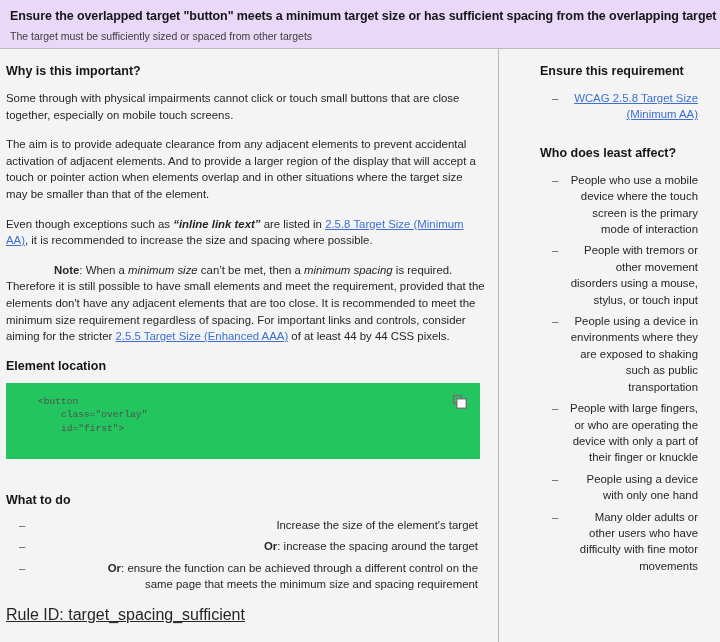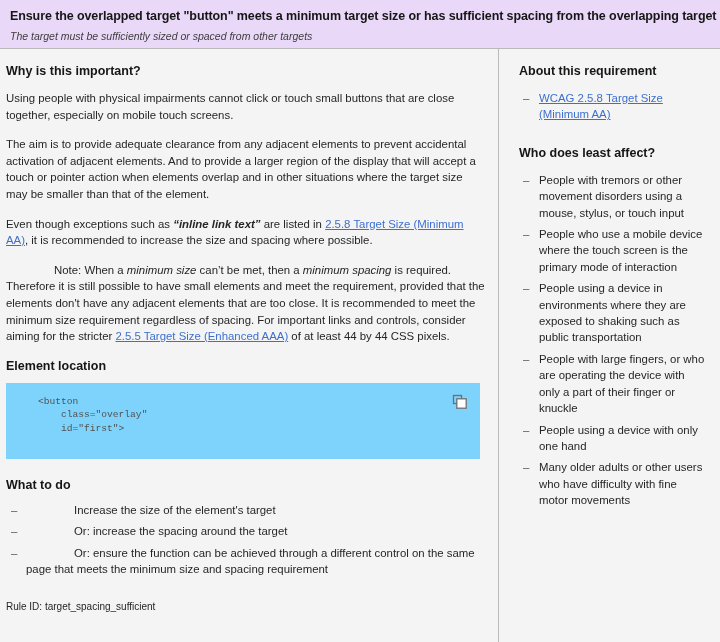--- a/index.html
+++ b/index.html
@@ -31,28 +31,28 @@
     letter-spacing: -0.1px;
     margin: 0 0 6px 0;
     white-space: nowrap;
   }
   #header-subtitle {
     font-size: 10.5px;
     font-weight: normal;
     color: #3d3d3d;
     line-height: 13px;
     margin: 0;
-    font-style: italic;
   }
 
   
   #body-wrap {
     display: flex;
     align-items: stretch;
     height: 593px;
+    gap: 21px;
   }
   #main-col {
     width: 499px;
     padding: 14px 12px 0 6px;
     border-right: 1px solid #b9b9b9;
     overflow: hidden;
   }
   #side-col {
     flex: 1;
     padding: 14px 14px 0 20px;
@@ -75,27 +75,27 @@
     margin: 0 0 13px 0;
   }
   p.body:last-child { margin-bottom: 0; }
 
   a.lnk {
     color: #3d6fd0;
     text-decoration: underline;
   }
   .bi { font-weight: bold; font-style: italic; }
   .it { font-style: italic; text-align: right; }
-  .bo { font-weight: normal; padding-left: 48px; }
+  .bo { font-weight: bold; padding-left: 48px; }
 
   
   #element-location-heading { margin-top: 12px; }
   #code-block {
     position: relative;
-    background: #7dd3fc;
+    background: #22c55e;
     height: 76px;
     margin: 0 6px 0 0;
     padding: 12px 14px;
   }
   #code-text {
     font-family: "Liberation Mono", monospace;
     font-size: 9.6px;
     line-height: 13.4px;
     color: #525252;
     white-space: pre;
@@ -107,46 +107,48 @@
     top: 11px;
     right: 12px;
     width: 16px;
     height: 16px;
     cursor: pointer;
   }
 
   
   ul.dash {
     list-style: none;
-    margin: 0;
+    margin: 8px;
     padding: 0;
+    text-align: right;
   }
   ul.dash li {
     position: relative;
     padding-left: 20px;
     font-size: 11.4px;
     line-height: 16.4px;
     color: #262626;
     margin-bottom: 5px;
   }
   ul.dash li:before {
     content: "\2013";
     position: absolute;
     left: 5px;
     top: 0;
     color: #525252;
   }
 
-  #whattodo-heading { margin-top: 18px; }
+  #whattodo-heading { margin-top: 33px; }
 
   #ids-block {
-    margin-top: 21px;
-    font-size: 10px;
+    margin-top: 14px;
+    font-size: 16px;
     line-height: 17px;
     color: #262626;
+    text-decoration: underline;
   }
 
   
   ul.dash.side li {
     padding-left: 20px;
     margin-bottom: 5px;
     line-height: 16.4px;
   }
   ul.dash.side li:before { left: 4px; }
   ul.dash.side a.lnk { color: #3d6fd0; }
@@ -159,21 +161,21 @@
   <div id="header-title">Ensure the overlapped target "button" meets a minimum target size or has sufficient spacing from the overlapping target "button"</div>
   <div id="header-subtitle">The target must be sufficiently sized or spaced from other targets</div>
 </div>
 
 <div id="body-wrap">
 
   <div id="main-col">
 
     <h2 class="sec">Why is this important?</h2>
 
-    <p class="body">Using people with physical impairments cannot click or touch small buttons that are close together, especially on mobile touch screens.</p>
+    <p class="body">Some through with physical impairments cannot click or touch small buttons that are close together, especially on mobile touch screens.</p>
     <p class="body">The aim is to provide adequate clearance from any adjacent elements to prevent accidental activation of adjacent elements. And to provide a larger region of the display that will accept a touch or pointer action when elements overlap and in other situations where the target size may be smaller than that of the element.</p>
 
     <p class="body"><span>Even though exceptions such as </span><span class="bi">“inline link text”</span><span> are listed in </span><a class="lnk" href="#">2.5.8 Target Size (Minimum AA)</a><span>, it is recommended to increase the size and spacing where possible.</span></p>
 
     <p class="body"><span class="bo">Note</span><span>: When a </span><span class="it">minimum size</span><span> can’t be met, then a </span><span class="it">minimum spacing</span><span> is required. Therefore it is still possible to have small elements and meet the requirement, provided that the elements don't have any adjacent elements that are too close. It is recommended to meet the minimum size requirement regardless of spacing. For important links and controls, consider aiming for the stricter </span><a class="lnk" href="#">2.5.5 Target Size (Enhanced AAA)</a><span> of at least 44 by 44 CSS pixels.</span></p>
 
     <h2 class="sec tight" id="element-location-heading">Element location</h2>
 
     <div id="code-block">
       <pre id="code-text">&lt;button
@@ -196,31 +198,31 @@
     </ul>
 
     <div id="ids-block">
       <div>Rule ID: target_spacing_sufficient</div>
     </div>
 
   </div>
 
   <div id="side-col">
 
-    <h2 class="sec">About this requirement</h2>
+    <h2 class="sec">Ensure this requirement</h2>
 
     <ul class="dash side">
       <li><a class="lnk" href="#">WCAG 2.5.8 Target Size (Minimum AA)</a></li>
     </ul>
 
     <h2 class="sec" id="who-affect-heading">Who does least affect?</h2>
 
     <ul class="dash side">
+      <li>People who use a mobile device where the touch screen is the primary mode of interaction</li>
       <li>People with tremors or other movement disorders using a mouse, stylus, or touch input</li>
-      <li>People who use a mobile device where the touch screen is the primary mode of interaction</li>
       <li>People using a device in environments where they are exposed to shaking such as public transportation</li>
       <li>People with large fingers, or who are operating the device with only a part of their finger or knuckle</li>
       <li>People using a device with only one hand</li>
       <li>Many older adults or other users who have difficulty with fine motor movements</li>
     </ul>
 
   </div>
 
 </div>
 

